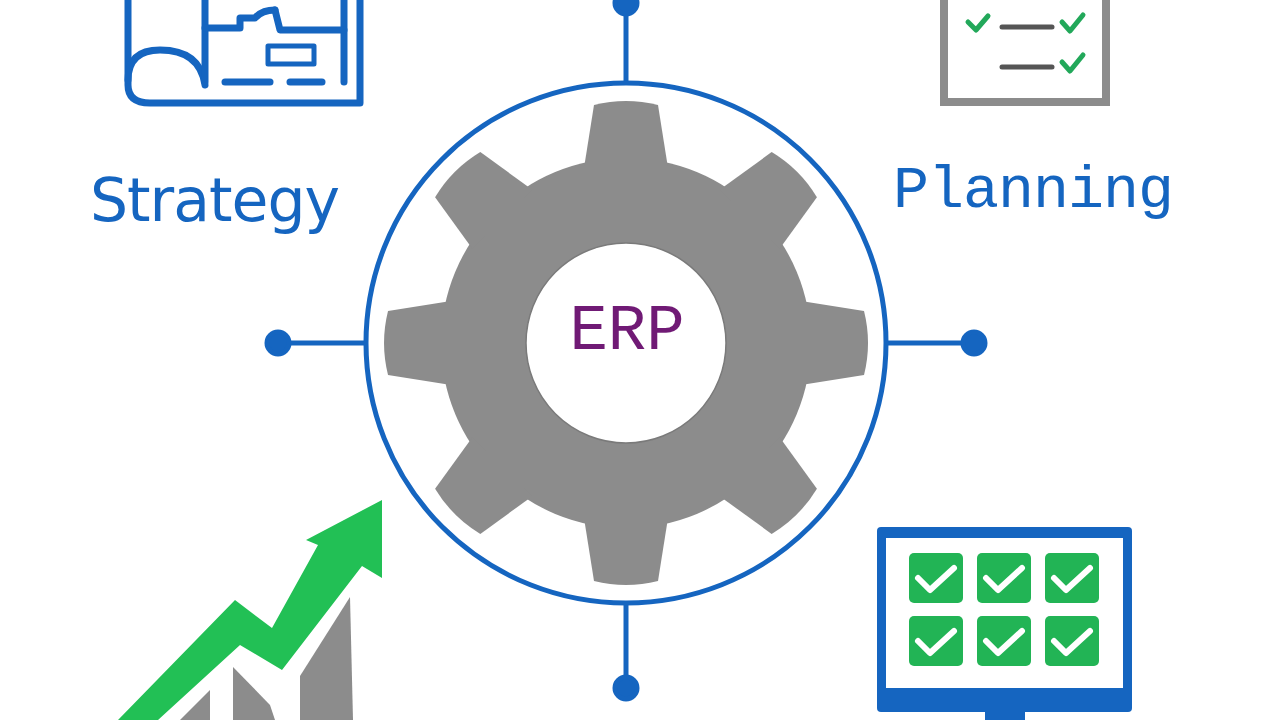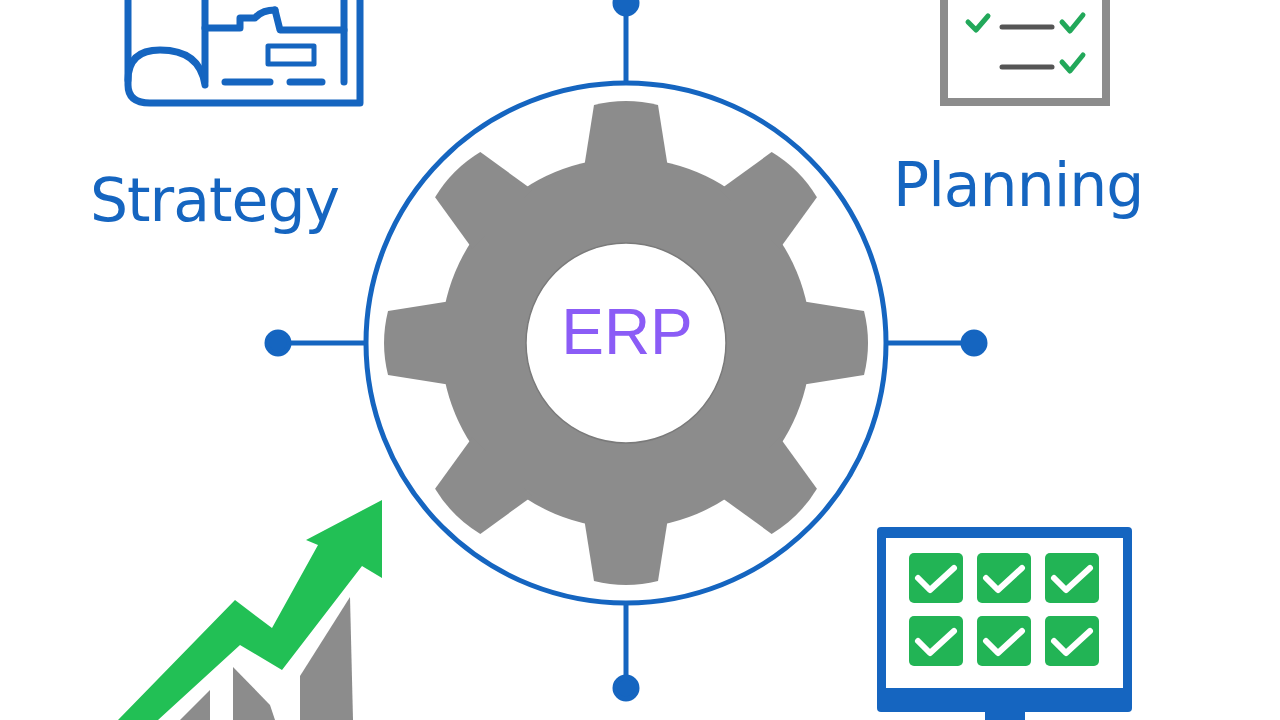--- a/index.html
+++ b/index.html
@@ -1,19 +1,19 @@
 <!DOCTYPE html>
 <html><head>
 <meta charset="utf-8">
 <style>
   html, body { margin:0; padding:0; }
   body { width:1280px; height:720px; overflow:hidden; background:#ffffff; position:relative; font-family:"DejaVu Sans", sans-serif; }
   .label { position:absolute; font-family:"DejaVu Sans", sans-serif; font-size:60px; color:#1565c0; letter-spacing:-1px; line-height:1; }
   svg { position:absolute; left:0; top:0; }
-  .erp-text { position:absolute; left:527px; top:300px; width:200px; text-align:center; font-family:Liberation Sans, sans-serif; font-size:64px; color:#8b5cf6; line-height:1; }
+  .erp-text { position:absolute; left:527px; top:300px; width:200px; text-align:center; font-family:Liberation Mono, monospace; font-size:64px; color:#701a75; line-height:1; }
 </style>
 </head>
 <body>
 
 <svg width="1280" height="720" viewBox="0 0 1280 720">
 
   <g stroke="#1565c0" stroke-width="5" fill="#1565c0">
     <line x1="626" y1="0" x2="626" y2="84"></line>
     <circle cx="626" cy="3" r="11"></circle>
     <line x1="626" y1="604" x2="626" y2="688"></line>
@@ -90,14 +90,14 @@
       <path d="M986,578 L998,590 L1022,568"></path>
       <path d="M1054,578 L1066,590 L1090,568"></path>
       <path d="M918,641 L930,653 L954,631"></path>
       <path d="M986,641 L998,653 L1022,631"></path>
       <path d="M1054,641 L1066,653 L1090,631"></path>
     </g>
   </g>
 </svg>
 
 <div class="label" style="left:90px; top:170px;">Strategy</div>
-<div class="label" style="left:893px; top:155px;">Planning</div>
+<div class="label" style="left:893px; top:161px;font-family:Liberation Mono, monospace;">Planning</div>
 <div class="erp-text">ERP</div>
 
 </body></html>

